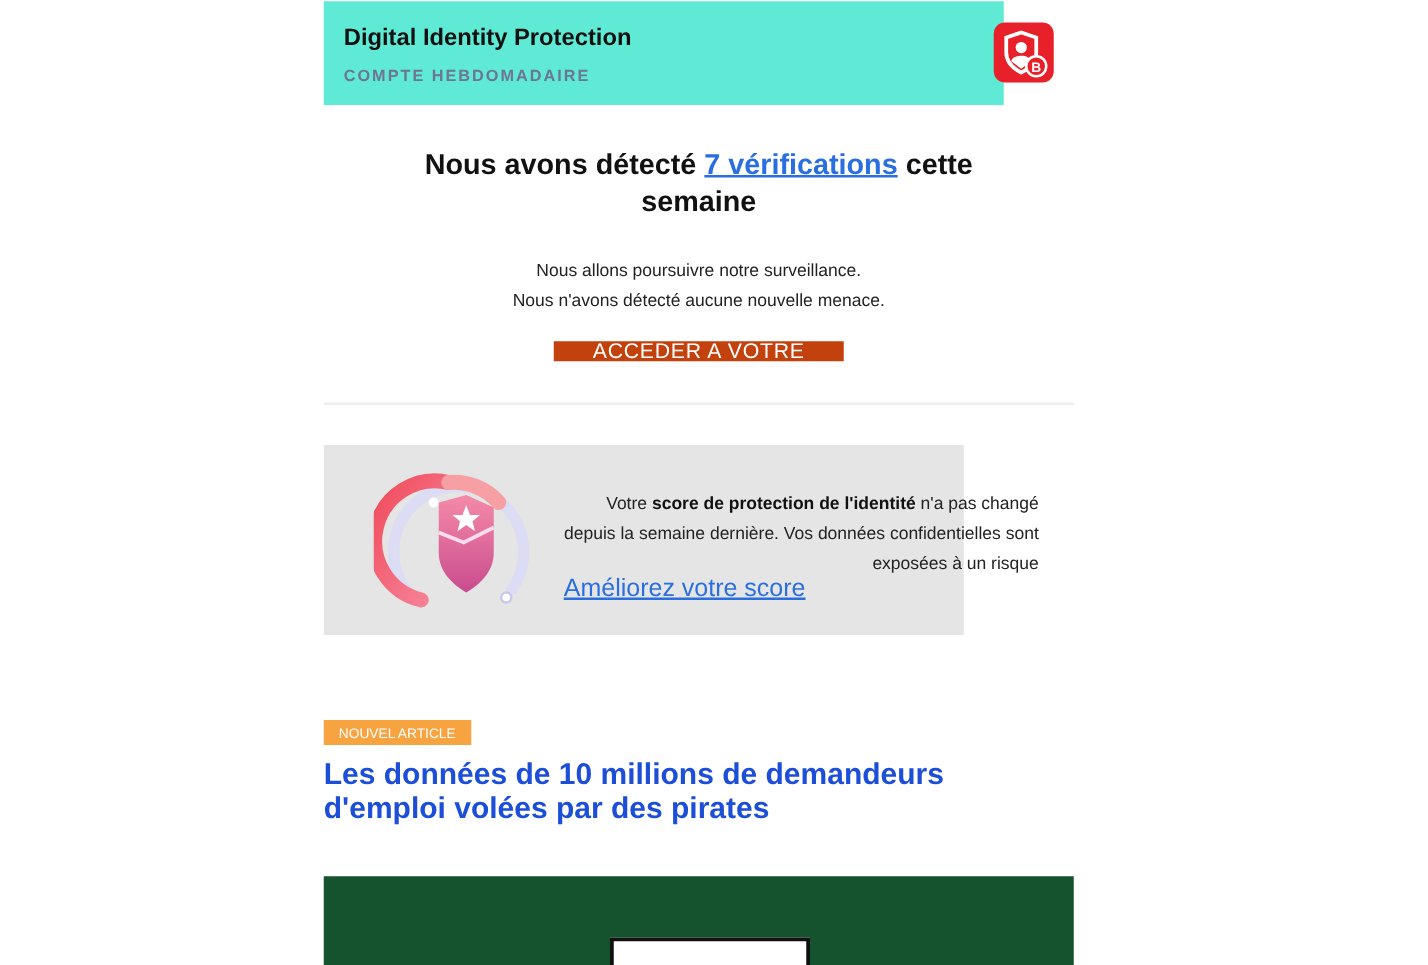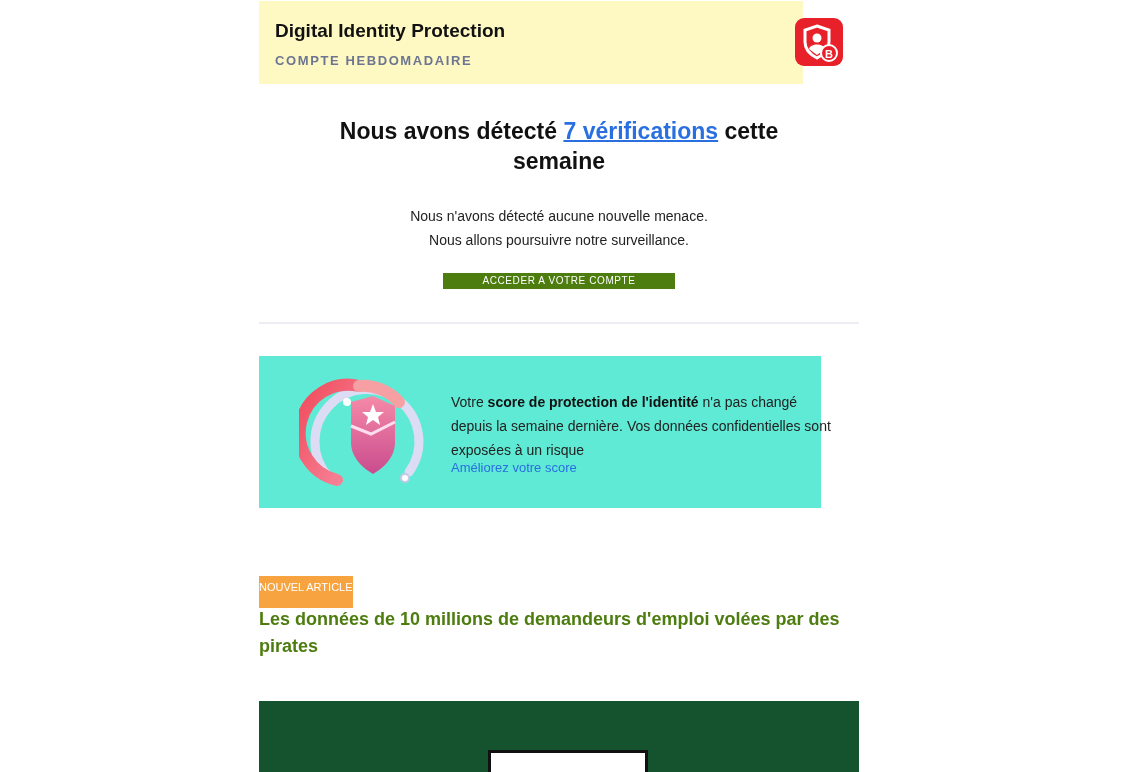--- a/index.html
+++ b/index.html
@@ -1,33 +1,33 @@
 <!DOCTYPE html>
 <html><head>
 <meta charset="utf-8">
 <style>
   html,body{margin:0;padding:0;background:#ffffff;}
   body{width:1142px;height:772px;overflow:hidden;position:relative;font-family:"Liberation Sans",sans-serif;}
   .wrap{position:absolute;left:259px;top:0;width:600px;}
-  .header{position:absolute;left:0;top:1px;width:544px;height:83px;background:#fef9c3;}
+  .header{position:absolute;left:0;top:1px;width:544px;height:83px;background:#5eead4;}
   .header .title{position:absolute;left:16px;top:19px;font-size:19px;font-weight:bold;color:#111;}
   .header .subtitle{position:absolute;left:16px;top:52px;font-size:13px;font-weight:bold;letter-spacing:1.6px;color:#6d7590;}
   .header .logo{position:absolute;left:536px;top:17px;width:48px;height:48px;border-radius:9px;background:#e8202a;}
   .headline{position:absolute;left:60px;top:116px;width:480px;text-align:center;font-size:23px;font-weight:bold;color:#111;line-height:30px;}
   .headline a{color:#2a6fe0;text-decoration:underline;text-decoration-thickness:2px;}
   .msg{position:absolute;left:0;top:204px;width:600px;text-align:center;font-size:14px;color:#222;line-height:24px;}
-  .cta{position:absolute;left:184px;top:273px;width:232px;height:16px;background:#4d7c0f;color:#fff;font-size:10px;letter-spacing:0.6px;text-align:center;line-height:16px;cursor:pointer;}
+  .cta{position:absolute;left:184px;top:273px;width:232px;height:16px;background:#c2410c;color:#fff;font-size:17px;letter-spacing:0.6px;text-align:center;line-height:16px;cursor:pointer;}
   .divider{position:absolute;left:0;top:322px;width:600px;height:2px;background:#eceef4;}
-  .score{position:absolute;left:0;top:356px;width:562px;height:152px;background:#5eead4;}
+  .score{position:absolute;left:0;top:356px;width:512px;height:152px;background:#e5e5e5;text-align:right;}
   .score .illus{position:absolute;left:40px;top:16px;width:130px;height:120px;}
   .score .text{position:absolute;left:192px;top:34px;width:380px;font-size:14px;color:#222;line-height:24px;}
   .score .text b{color:#111;}
-  .score .link{position:absolute;left:192px;top:104px;font-size:13px;color:#2a6fe0;cursor:pointer;}
-  .badge{position:absolute;left:0;top:576px;height:32px;padding:0 0;background:#f7a440;color:#fff;font-size:11px;line-height:22px;}
-  .article-title{position:absolute;left:0;top:606px;width:600px;font-size:18px;font-weight:bold;color:#4d7c0f;line-height:27px;}
+  .score .link{position:absolute;left:192px;top:104px;font-size:20px;color:#2a6fe0;text-decoration:underline;cursor:pointer;}
+  .badge{position:absolute;left:0;top:576px;height:20px;padding:0 12px;background:#f7a440;color:#fff;font-size:11px;line-height:22px;}
+  .article-title{position:absolute;left:0;top:606px;width:600px;font-size:24px;font-weight:bold;color:#1d4ed8;line-height:27px;}
   .article-img{position:absolute;left:0;top:701px;width:600px;height:95px;background:#14532d;overflow:hidden;}
   .article-img .card{position:absolute;left:229px;top:49px;width:154px;height:80px;background:#fff;border:3px solid #111;}
   .article-img .card span{position:absolute;left:0;top:30px;width:100%;text-align:center;font-family:"DejaVu Serif",serif;font-size:21px;color:#111;}
 </style>
 </head>
 <body>
 
 <div class="wrap">
 
   <div class="header">
@@ -42,22 +42,22 @@
         <text x="34" y="39.5" font-family="Liberation Sans, sans-serif" font-size="11" font-weight="bold" fill="#fff" text-anchor="middle">B</text>
       </svg>
     </div>
   </div>
 
   <div class="headline">
     <span>Nous avons détecté </span><a>7 vérifications</a><span> cette semaine</span>
   </div>
 
   <div class="msg">
+    <div>Nous allons poursuivre notre surveillance.</div>
     <div>Nous n'avons détecté aucune nouvelle menace.</div>
-    <div>Nous allons poursuivre notre surveillance.</div>
   </div>
 
   <div class="cta">ACCEDER A VOTRE COMPTE</div>
 
   <div class="divider"></div>
 
   <div class="score">
     <div class="illus">
       <svg width="130" height="120" viewBox="0 0 130 120">
         <defs>

